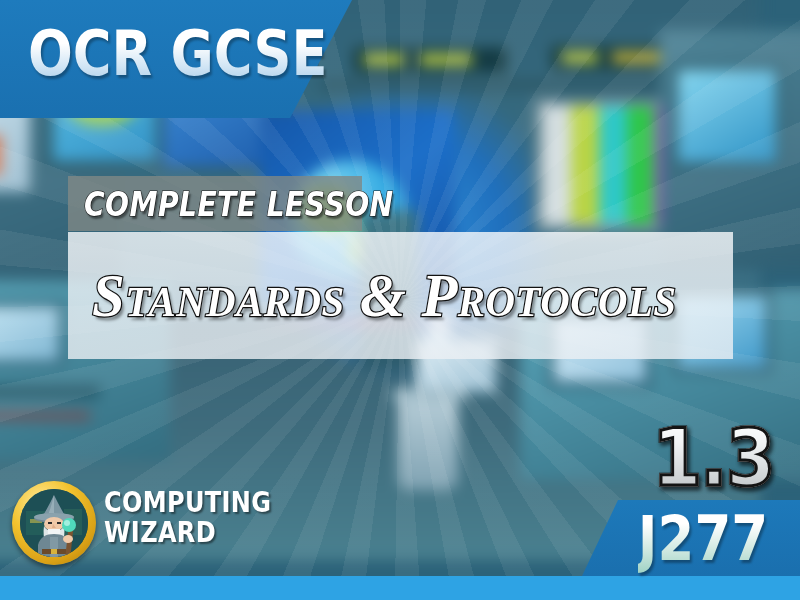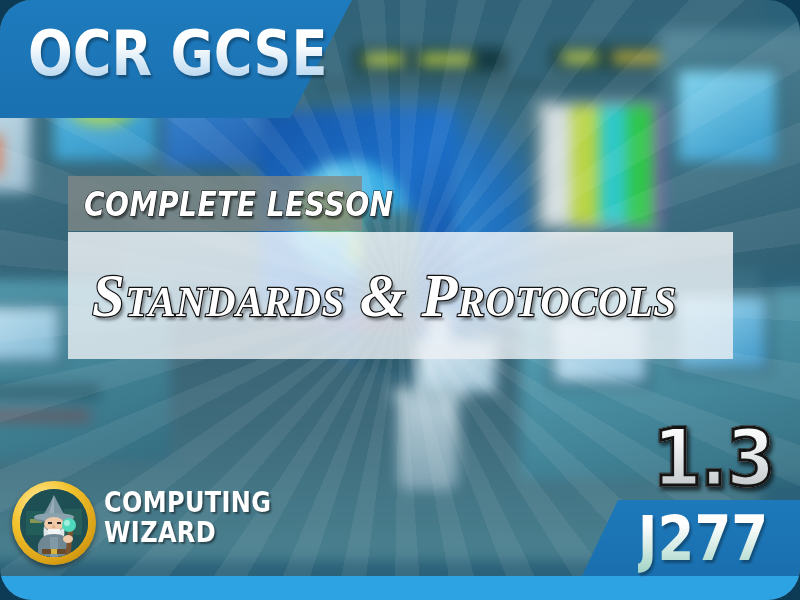--- a/index.html
+++ b/index.html
@@ -6,21 +6,20 @@
   html, body {
     width: 800px; height: 600px;
     overflow: hidden;
     font-family: "Liberation Sans", sans-serif;
     background: #0d3a55;
   }
   #stage {
     position: relative;
     width: 800px; height: 600px;
     overflow: hidden;
-    border-radius: 32px;
   }
 
   
   .bg-root { position: absolute; inset: 0; overflow: hidden; background: #2c6279; }
 
   
   .bg-wall {
     position: absolute; left: 0; top: 0; width: 800px; height: 400px;
     background:
       linear-gradient(180deg, #2f5f74 0%, #35697e 40%, #3d7287 100%);

